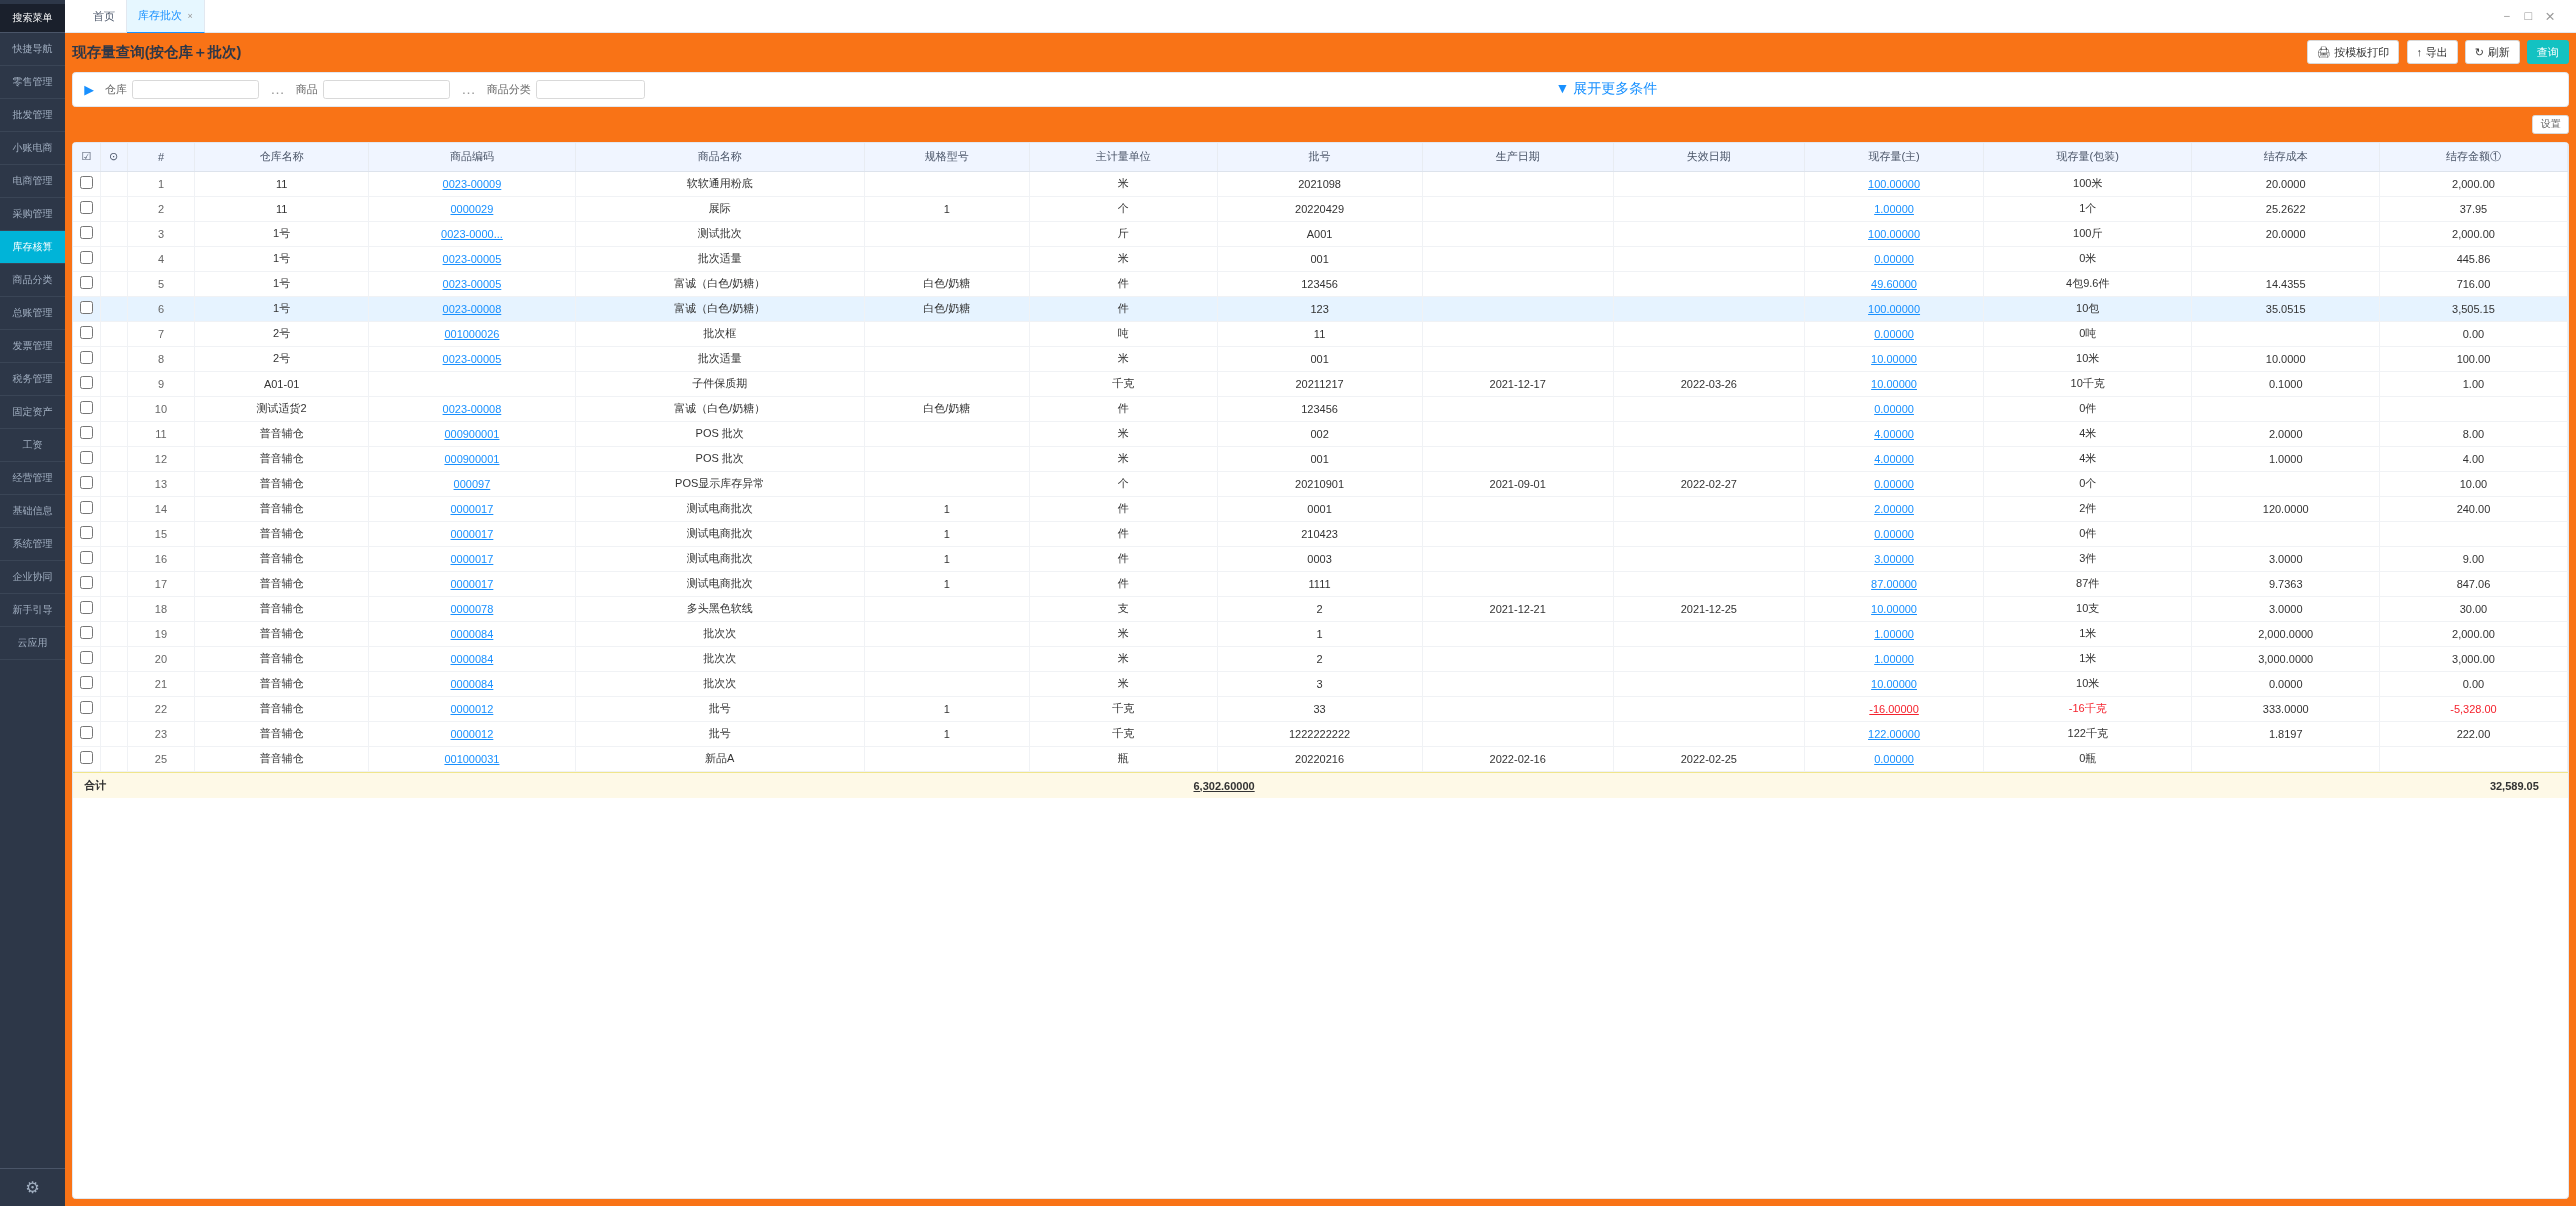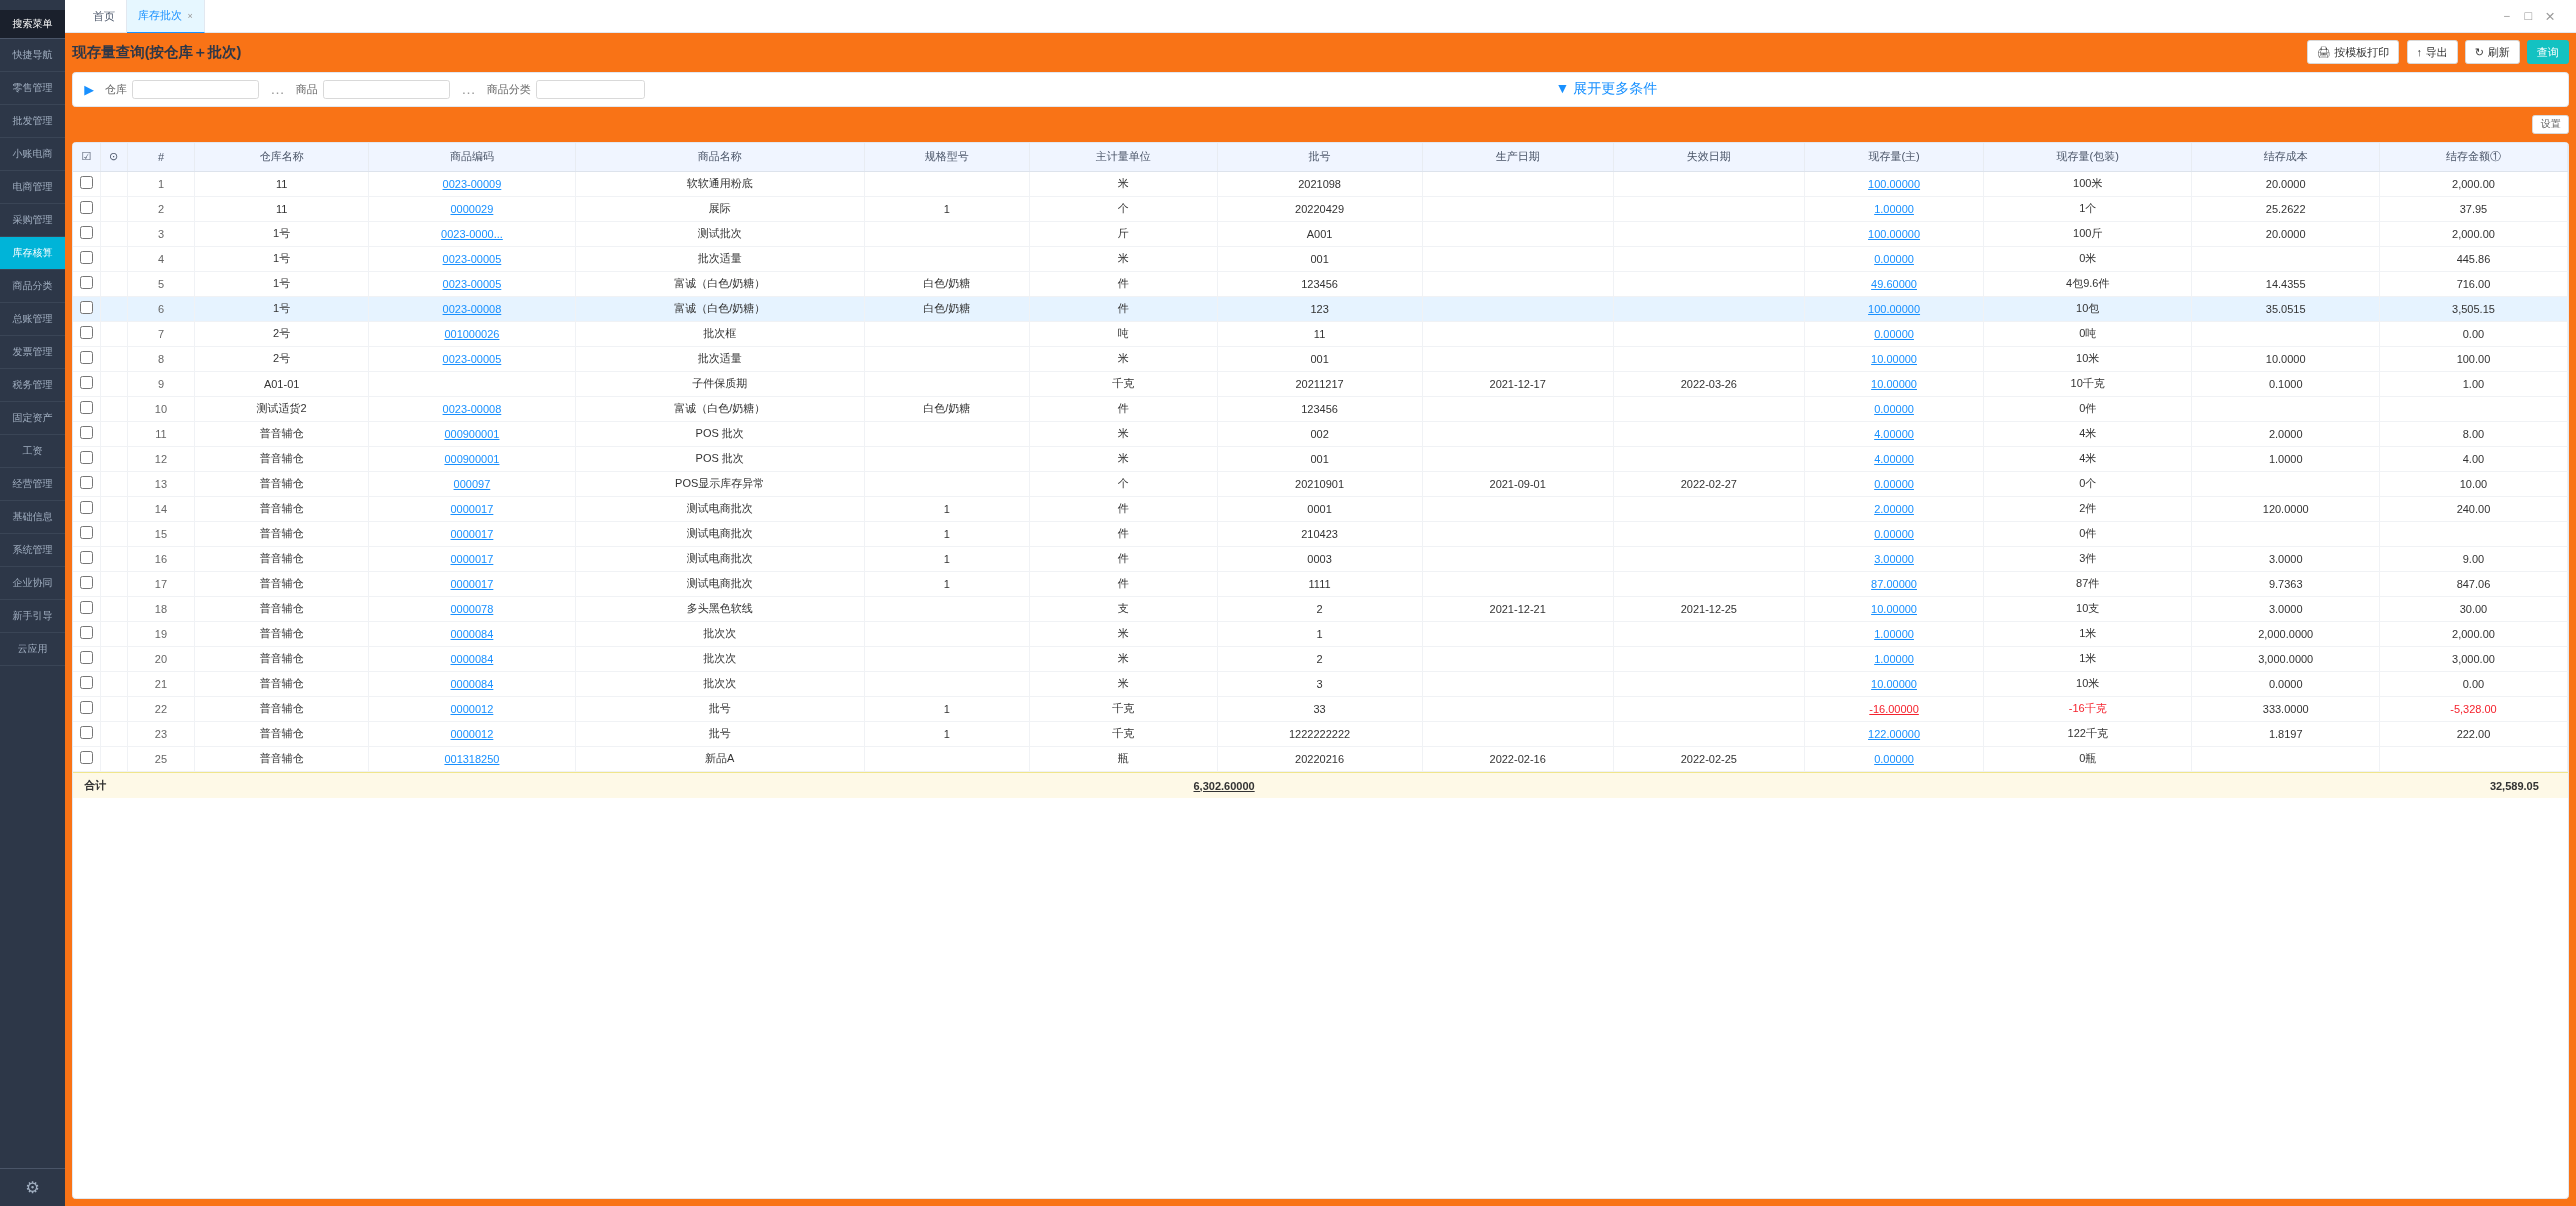--- a/index.html
+++ b/index.html
@@ -6,21 +6,21 @@
     body { font-family: 'Microsoft YaHei', Arial, sans-serif; font-size: 11px; background: #f0f2f5; display: flex; height: 100vh; overflow: hidden; }
 
     
     .sidebar {
       width: 65px;
       background: #2d3748;
       color: #ccc;
       display: flex;
       flex-direction: column;
       align-items: center;
-      padding-top: 10px;
+      padding-top: 4px;
       flex-shrink: 0;
       overflow-y: auto;
     }
     .sidebar-logo {
       width: 100%;
       background: #1a202c;
       color: #fff;
       text-align: center;
       padding: 7.2px 1.8px;
       font-size: 10px;
@@ -792,21 +792,21 @@
       <td class="num-link">122.00000</td>
       <td class="">122千克</td>
       <td>1.8197</td>
       <td class="">222.00</td>
     </tr>
             <tr>
       <td><input type="checkbox" style="cursor: pointer;"></td>
       <td></td>
       <td class="row-num">25</td>
       <td>普音辅仓</td>
-      <td class="num-link">001318250</td>
+      <td class="num-link">001000031</td>
       <td>新品A</td>
       <td></td>
       <td>瓶</td>
       <td>20220216</td>
       <td>2022-02-16</td>
       <td>2022-02-25</td>
       <td class="num-link">0.00000</td>
       <td class="">0瓶</td>
       <td></td>
       <td class=""></td>

